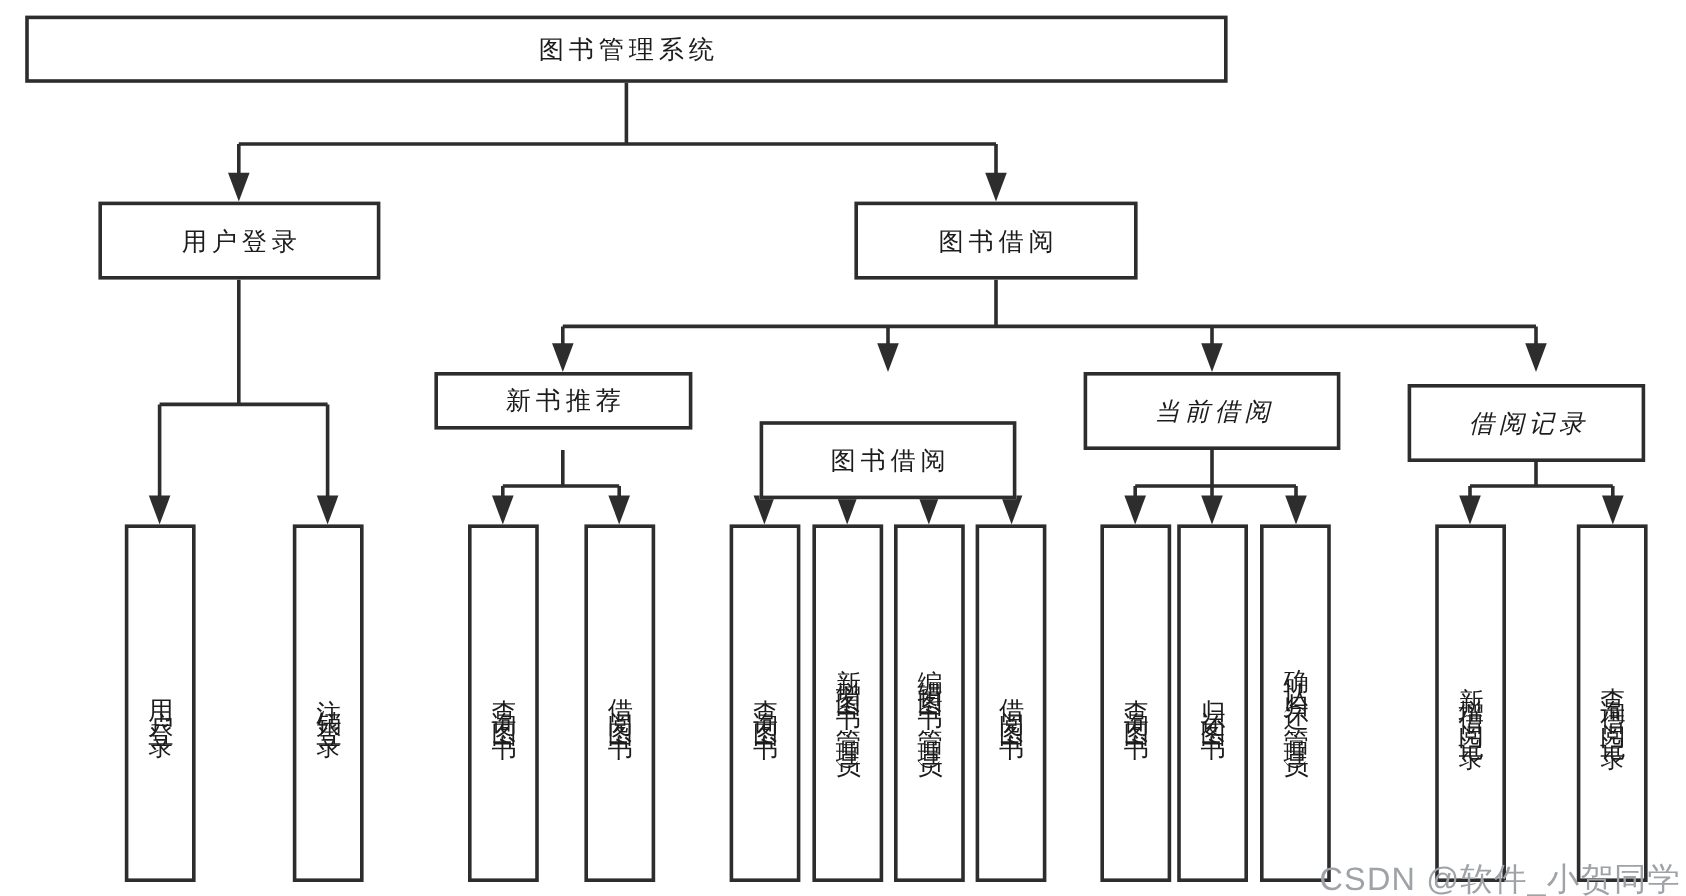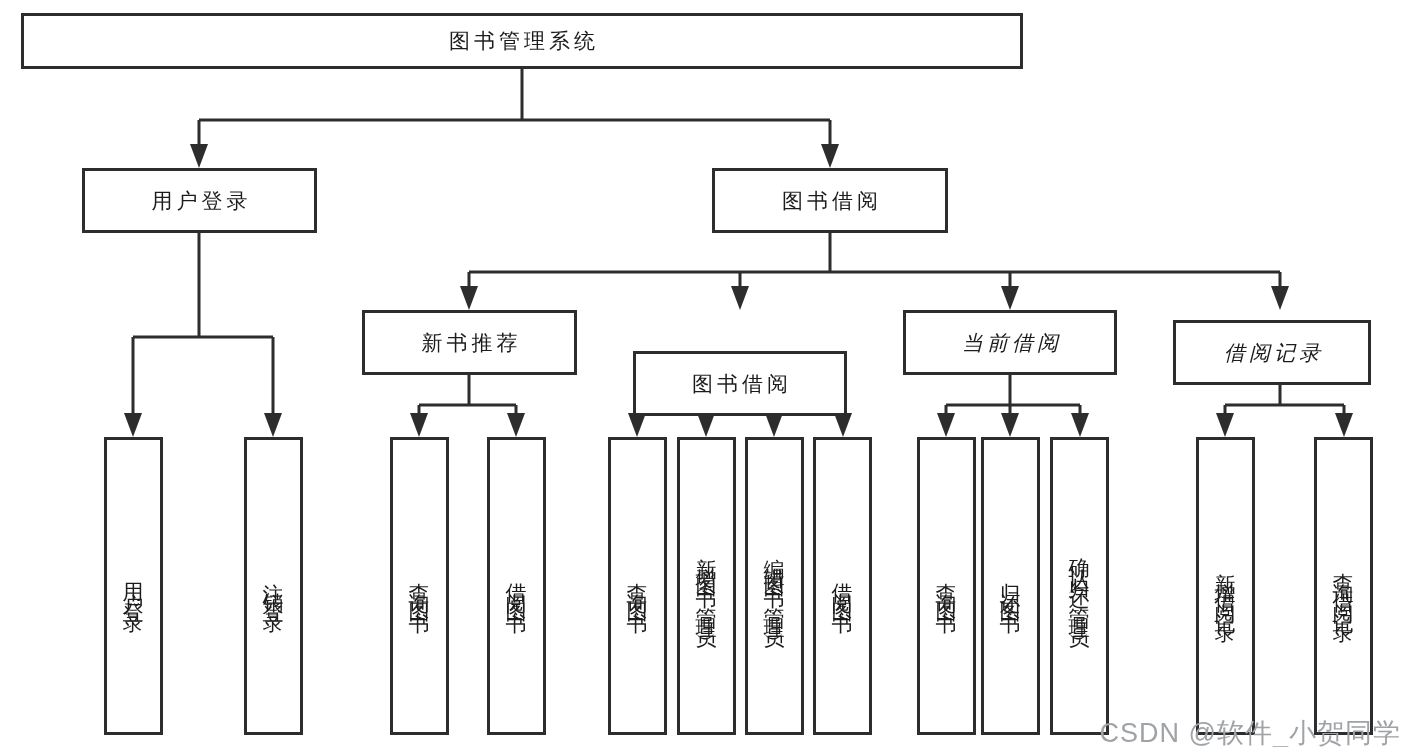--- a/index.html
+++ b/index.html
@@ -86,21 +86,21 @@
     <path d="M1280,375 V405 M1225,405 H1344 M1225,405 V415 M1344,405 V415"></path>
     <polygon points="1216,413 1234,413 1225,437"></polygon>
     <polygon points="1335,413 1353,413 1344,437"></polygon>
   </svg>
 
   <div class="node" style="left:21px;top:13px;width:1002px;height:56px;">图书管理系统</div>
 
   <div class="node" style="left:82px;top:168px;width:235px;height:65px;">用户登录</div>
   <div class="node" style="left:712px;top:168px;width:236px;height:65px;">图书借阅</div>
 
-  <div class="node" style="left:362px;top:310px;width:215px;height:65px;">新书推荐</div>
+  <div class="node" style="left:362px;top:310px;width:215px;height:48px;">新书推荐</div>
   <div class="node" style="left:633px;top:310px;width:214px;height:65px;margin-top:41px;">图书借阅</div>
   <div class="node" style="left:903px;top:310px;width:214px;height:65px;font-style:italic;">当前借阅</div>
   <div class="node" style="left:1173px;top:320px;width:198px;height:65px;font-style:italic;">借阅记录</div>
 
   <div class="node v" style="left:104px;top:437px;width:59px;height:298px;">用户登录</div>
   <div class="node v" style="left:244px;top:437px;width:59px;height:298px;">注销登录</div>
 
   <div class="node v" style="left:390px;top:437px;width:59px;height:298px;">查询图书</div>
   <div class="node v" style="left:487px;top:437px;width:59px;height:298px;">借阅图书</div>
 

